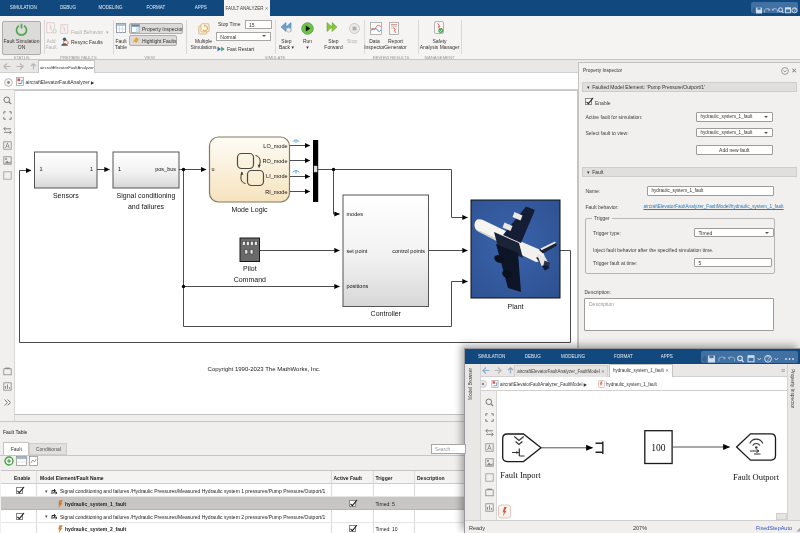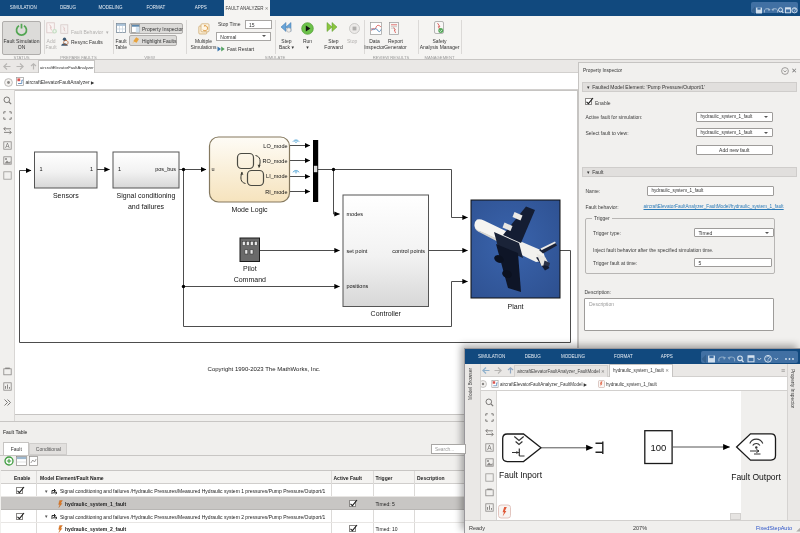--- a/index.html
+++ b/index.html
@@ -592,21 +592,21 @@
       <svg class="abs" style="left:3.5px;top:112px;" width="9" height="9" viewBox="0 0 9 9">
         <rect x="0.8" y="0.8" width="7.4" height="7.4" fill="none" stroke="#8a8886" stroke-width="0.8"></rect>
         <line x1="2.5" y1="6.8" x2="2.5" y2="4" stroke="#8a8886"></line>
         <line x1="4.5" y1="6.8" x2="4.5" y2="2.5" stroke="#8a8886"></line>
         <line x1="6.5" y1="6.8" x2="6.5" y2="5" stroke="#8a8886"></line>
       </svg>
     </div>
     <div class="abs" style="left:322px;top:15px;width:14px;height:156px;background:#eae8e6;border-left:1px solid #d5d3d1;">
       <span style="position:absolute;left:2px;top:5px;font-size:4.8px;color:#444;writing-mode:vertical-rl;">Property Inspector</span>
     </div>
-    <div class="abs" style="left:32px;top:42px;width:244px;height:129px;background:#fff;">
+    <div class="abs" style="left:32px;top:42px;width:290px;height:129px;background:#fff;font-family:Liberation Serif, serif;">
       <svg width="290" height="129" viewBox="0 0 290 129">
         <defs>
           <marker id="arr2" markerWidth="8" markerHeight="8" refX="6.4" refY="3.5" orient="auto">
             <path d="M0,0.5 L7,3.5 L0,6.5 Z" fill="#000"></path>
           </marker>
         </defs>
         <path d="M5.7 47.5 q0 -4.5 4.5 -4.5 L26.5 43 L44 56.8 L26.5 70.6 L10.2 70.6 q-4.5 0 -4.5 -4.5 Z" fill="#fff" stroke="#1a1a1a" stroke-width="1.3"></path>
         <path d="M17.3 45.5 L22 49.5 L26.7 45.5" fill="none" stroke="#333" stroke-width="1.2"></path>
         <path d="M18.6 50.5 L22 53.5 L25.4 50.5" fill="none" stroke="#333" stroke-width="1.2"></path>
         <path d="M15 61.5 L21.8 61.5 M22.3 57.5 L22.3 65 M22.3 65 L27.5 65" fill="none" stroke="#333" stroke-width="1.2"></path>

